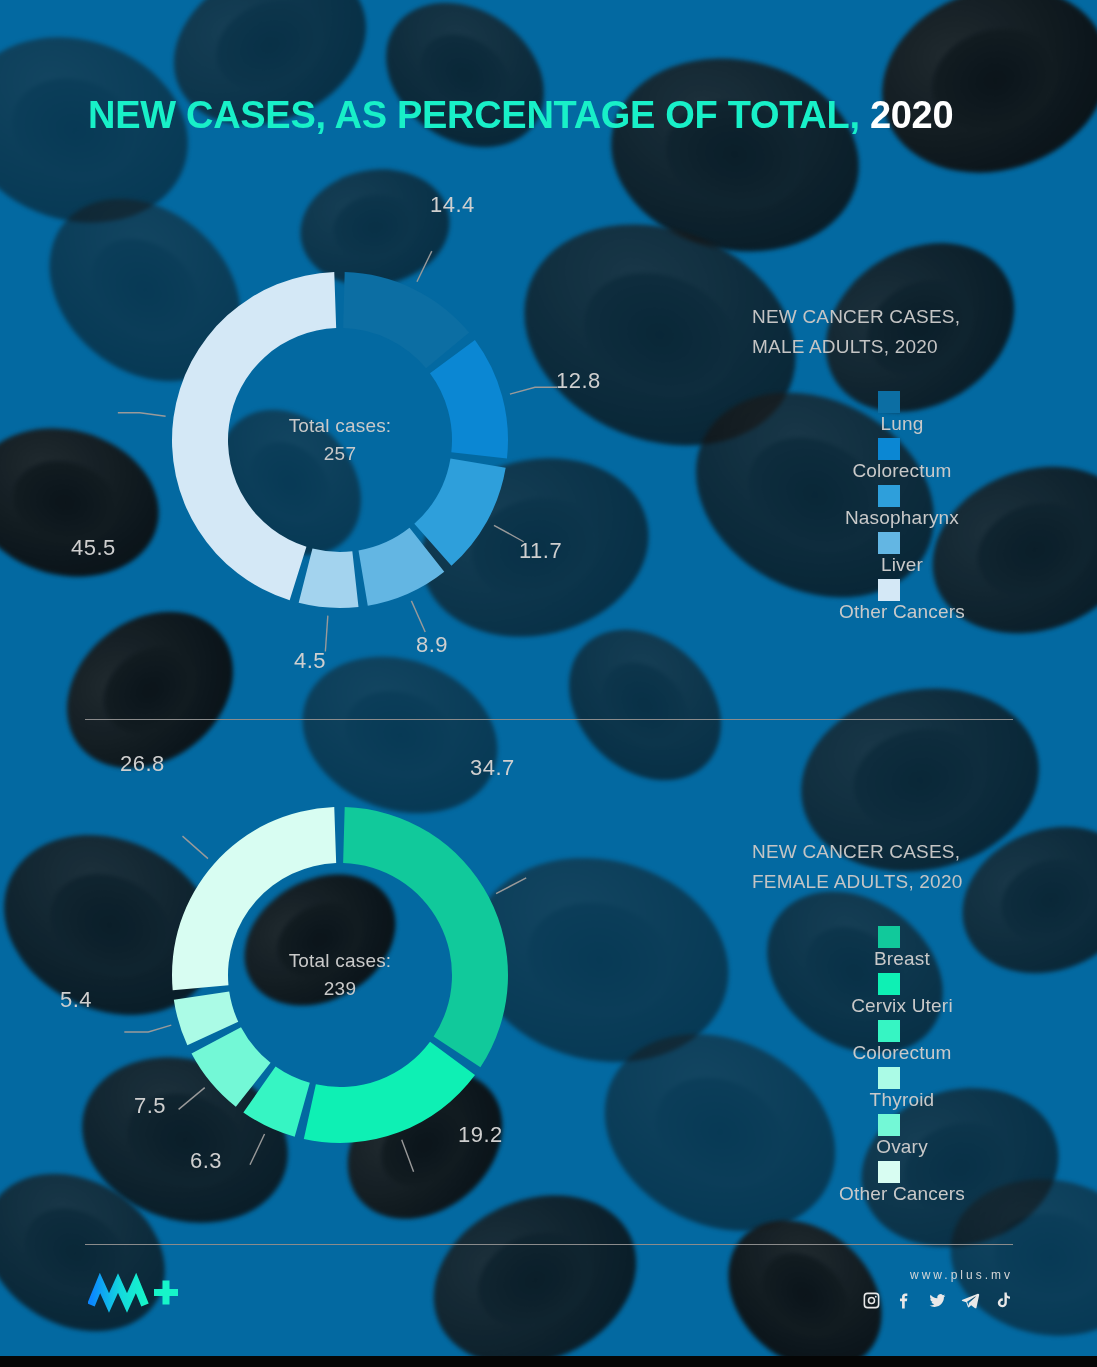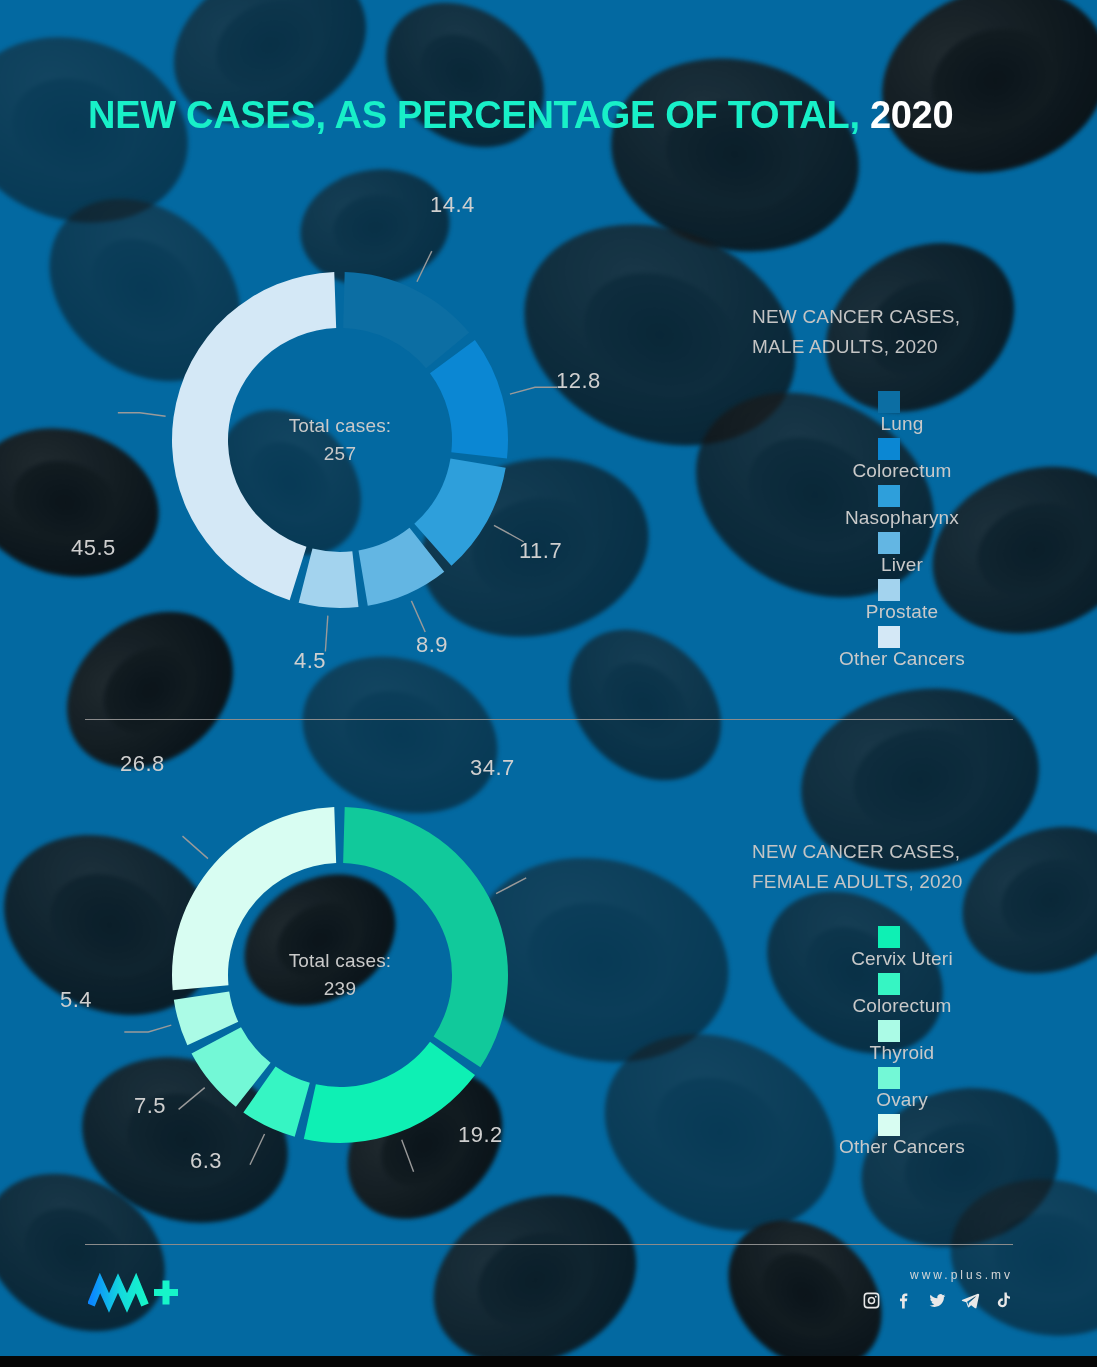--- a/index.html
+++ b/index.html
@@ -290,24 +290,20 @@
           </div>
           <div class="legend-row">
             <span class="legend-swatch" style="background: rgb(46, 159, 219);"></span>
             <span class="legend-text">Nasopharynx</span>
           </div>
           <div class="legend-row">
             <span class="legend-swatch" style="background: rgb(99, 182, 227);"></span>
             <span class="legend-text">Liver</span>
           </div>
           <div class="legend-row">
-            <span class="legend-swatch" style="background: rgb(163, 211, 238);"></span>
-            <span class="legend-text">Prostate</span>
-          </div>
-          <div class="legend-row">
             <span class="legend-swatch" style="background: rgb(212, 232, 246);"></span>
             <span class="legend-text">Other Cancers</span>
           </div>
         </div>
     </div>
   </section>
 
   <div class="divider" id="divider-1"></div>
 
   <section class="panel" id="panel-female">
@@ -348,20 +344,24 @@
     <div class="val-label" style="left:190px; top:433px;">6.3</div>
     <div class="val-label" style="left:134px; top:378px;">7.5</div>
     <div class="val-label" style="left:60px;  top:272px;">5.4</div>
     <div class="val-label" style="left:120px; top:36px;">26.8</div>
 
     <div class="legend">
       <div class="legend-title">NEW CANCER CASES,
 FEMALE ADULTS, 2020</div>
       <div id="female-legend-rows">
           <div class="legend-row">
+            <span class="legend-swatch" style="background: rgb(17, 201, 155);"></span>
+            <span class="legend-text">Breast</span>
+          </div>
+          <div class="legend-row">
             <span class="legend-swatch" style="background: rgb(14, 240, 180);"></span>
             <span class="legend-text">Cervix Uteri</span>
           </div>
           <div class="legend-row">
             <span class="legend-swatch" style="background: rgb(54, 245, 195);"></span>
             <span class="legend-text">Colorectum</span>
           </div>
           <div class="legend-row">
             <span class="legend-swatch" style="background: rgb(171, 251, 230);"></span>
             <span class="legend-text">Thyroid</span>

